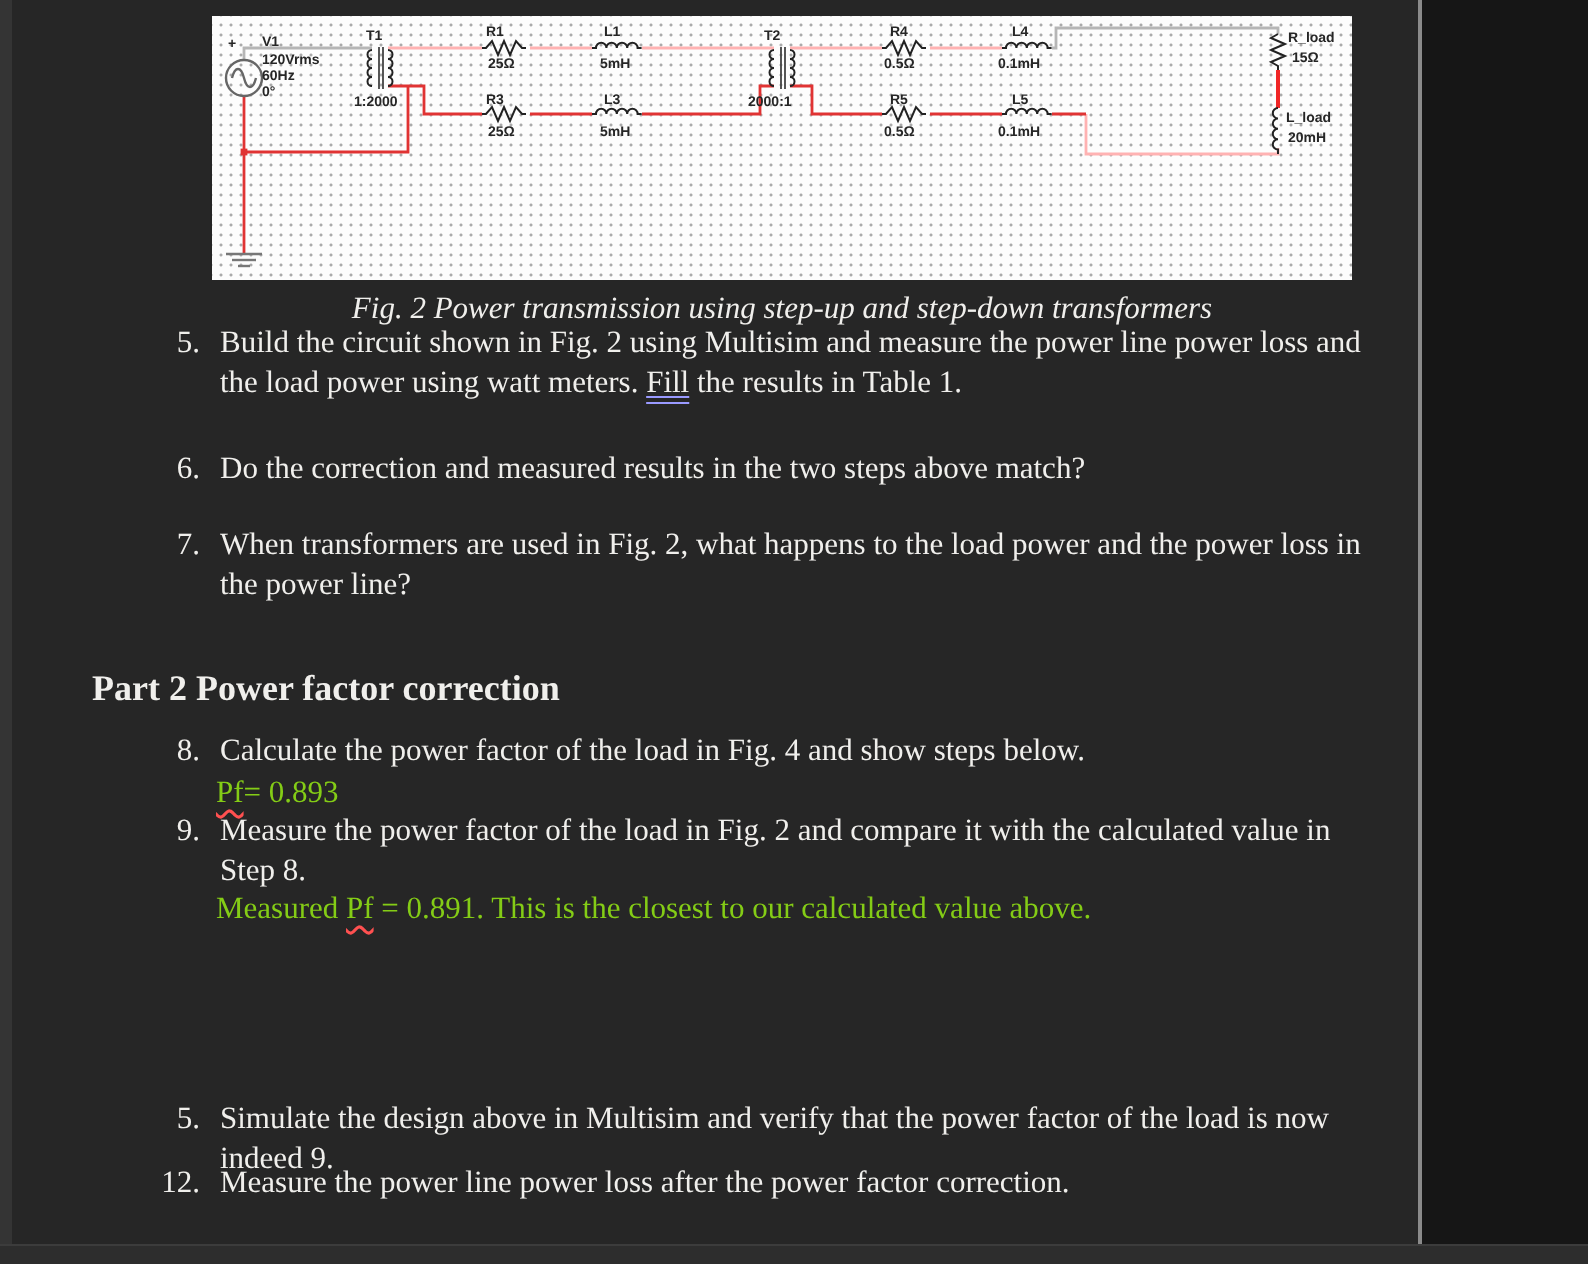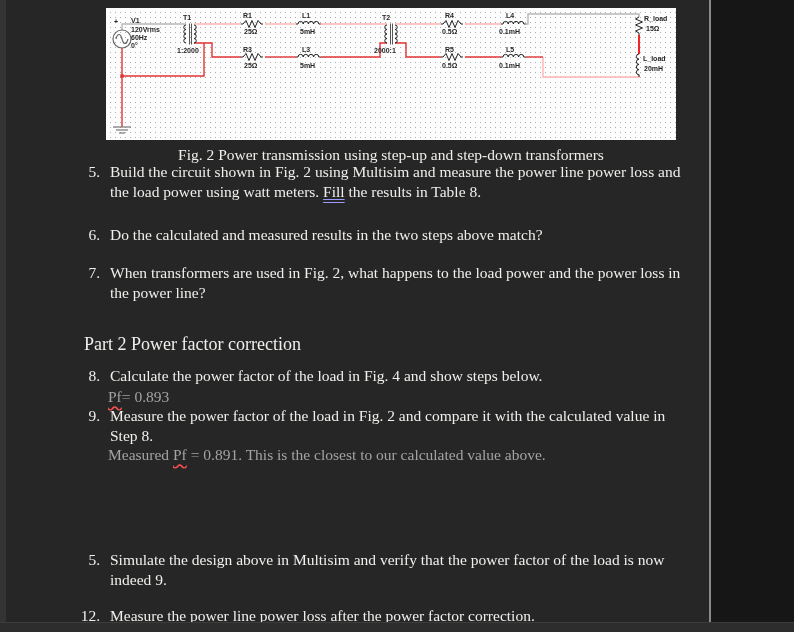--- a/index.html
+++ b/index.html
@@ -13,26 +13,26 @@
   
   .schematic{position:absolute;left:106px;top:8px;width:570px;height:132px;
              background-color:#fdfdfd;
              background-image:radial-gradient(circle,#ababab 0.7px,transparent 0.85px);
              background-size:5px 5px;background-position:2px 2px;}
   .schematic svg{position:absolute;left:0;top:0;}
   .clabel{font-family:"Liberation Sans", sans-serif;font-size:7px;font-weight:bold;fill:#262626;}
 
   
   .caption{position:absolute;left:106px;top:145px;width:570px;text-align:center;
-           font-size:15.5px;line-height:20px;}
+           font-size:15.5px;line-height:20px;font-style:italic;}
   .q{position:absolute;left:80px;width:604px;display:flex;font-size:15.5px;line-height:20px;}
   .q-num{flex:none;width:20px;text-align:right;}
   .q-text{flex:1;margin-left:10px;}
-  .part-heading{position:absolute;left:46px;top:333px;font-size:18px;font-weight:normal;line-height:22px;margin-left:38px;}
-  .answer{position:absolute;left:108px;font-size:15.5px;line-height:20px;color:#a3a3a3;}
+  .part-heading{position:absolute;left:46px;top:333px;font-size:18px;font-weight:bold;line-height:22px;}
+  .answer{position:absolute;left:108px;font-size:15.5px;line-height:20px;color:#84cc16;}
   .wavy{text-decoration:underline;text-decoration-style:wavy;text-decoration-color:#ff5050;text-underline-offset:3px;}
   .grammar{text-decoration:underline;text-decoration-style:double;text-decoration-color:#9a9aff;text-underline-offset:2px;}
 </style>
 </head>
 <body>
 
 <div class="screen">
 
   <div class="left-strip"></div>
 
@@ -135,26 +135,26 @@
       <text class="clabel" x="540" y="23">15Ω</text>
       <text class="clabel" x="537" y="53">L_load</text>
       <text class="clabel" x="538" y="63">20mH</text>
     </svg>
   </div>
 
   <div class="caption">Fig. 2 Power transmission using step-up and step-down transformers</div>
 
   <div class="q" style="top:162px">
     <span class="q-num">5.</span>
-    <span class="q-text"><span>Build the circuit shown in Fig. 2 using Multisim and measure the power line power loss and the load power using watt meters. </span><span class="grammar">Fill</span><span> the results in Table 8.</span></span>
+    <span class="q-text"><span>Build the circuit shown in Fig. 2 using Multisim and measure the power line power loss and the load power using watt meters. </span><span class="grammar">Fill</span><span> the results in Table 1.</span></span>
   </div>
 
   <div class="q" style="top:225px">
     <span class="q-num">6.</span>
-    <span class="q-text">Do the calculated and measured results in the two steps above match?</span>
+    <span class="q-text">Do the correction and measured results in the two steps above match?</span>
   </div>
 
   <div class="q" style="top:263px">
     <span class="q-num">7.</span>
     <span class="q-text">When transformers are used in Fig. 2, what happens to the load power and the power loss in the power line?</span>
   </div>
 
   <div class="part-heading">Part 2 Power factor correction</div>
 
   <div class="q" style="top:366px">
@@ -168,21 +168,21 @@
     <span class="q-text">Measure the power factor of the load in Fig. 2 and compare it with the calculated value in Step 8.</span>
   </div>
   <div class="answer" style="top:445px"><span>Measured </span><span class="wavy">Pf</span><span> = 0.891. This is the closest to our calculated value above.</span></div>
 
 
   <div class="q" style="top:550px">
     <span class="q-num">5.</span>
     <span class="q-text">Simulate the design above in Multisim and verify that the power factor of the load is now indeed 9.</span>
   </div>
 
-  <div class="q" style="top:606px">
+  <div class="q" style="top:582px">
     <span class="q-num">12.</span>
     <span class="q-text">Measure the power line power loss after the power factor correction.</span>
   </div>
 
   <div class="v-divider"></div>
   <div class="right-pane"></div>
   <div class="bottom-bar"></div>
 
 </div>
 

